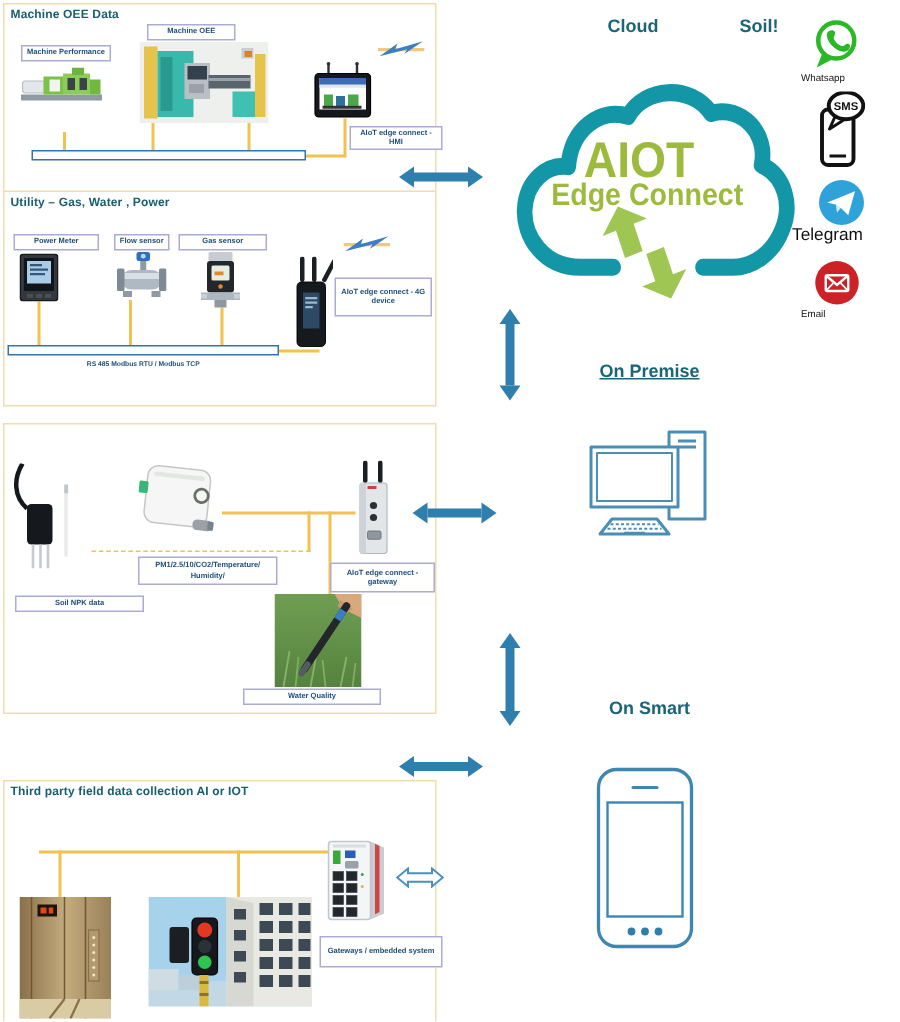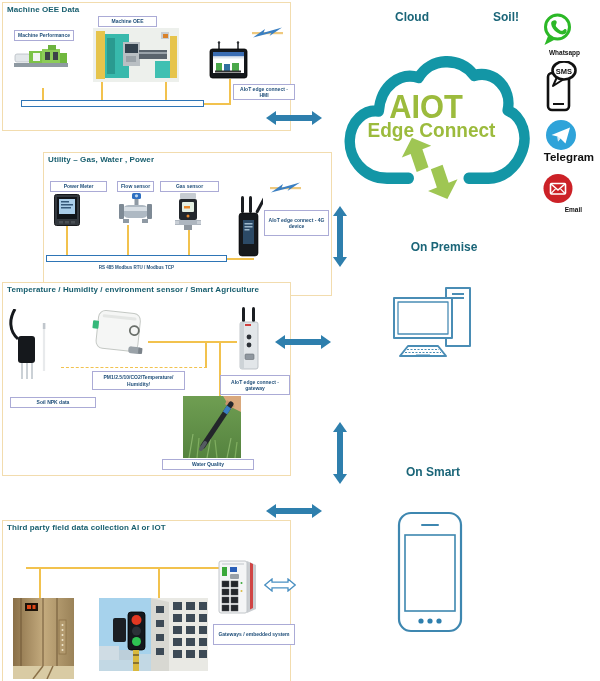--- a/index.html
+++ b/index.html
@@ -10,21 +10,21 @@
   .sec{position:absolute;border:1.5px solid #F2DCAE;background:#fff;}
   .sec-title{position:absolute;left:4px;top:2px;font-size:8px;font-weight:bold;color:#175E6E;white-space:nowrap;letter-spacing:.1px;}
   .lbl{position:absolute;display:flex;align-items:center;justify-content:center;text-align:center;
        background:#fff;border:1px solid #ABABD6;color:#1F4E79;font-weight:bold;font-size:5px;line-height:1.25;padding:1px 2px;}
   .yl-h{position:absolute;height:1.5px;background:#F2C24E;}
   .yl-v{position:absolute;width:1.5px;background:#F2C24E;}
   .yl-dash{position:absolute;height:0;border-top:1.5px dashed #F2C24E;}
   .busbar{position:absolute;border:1.2px solid #2E75B6;background:#fff;}
   .bustext{position:absolute;text-align:center;font-size:4.5px;font-weight:bold;color:#1F4E79;}
   .heading{position:absolute;font-size:12px;font-weight:bold;color:#1A6578;text-align:center;}
-  .chlabel{position:absolute;text-align:right;font-weight:bold;color:#111;}
+  .chlabel{position:absolute;text-align:left;font-weight:normal;color:#111;}
   .harrow{position:absolute;display:flex;align-items:center;}
   .harrow .hl{width:0;height:0;border:7px solid transparent;border-left:none;border-right:10px solid #2E7FAD;}
   .harrow .sh{flex:1;height:6px;background:#2E7FAD;}
   .harrow .hr{width:0;height:0;border:7px solid transparent;border-right:none;border-left:10px solid #2E7FAD;}
   .varrow{position:absolute;display:flex;flex-direction:column;align-items:center;}
   .varrow .ht{width:0;height:0;border:7px solid transparent;border-top:none;border-bottom:10px solid #2E7FAD;}
   .varrow .sh{width:6px;flex:1;background:#2E7FAD;}
   .varrow .hb{width:0;height:0;border:7px solid transparent;border-bottom:none;border-top:10px solid #2E7FAD;}
   .abs{position:absolute;}
 </style>
@@ -90,21 +90,21 @@
     </svg>
 
     <svg class="abs" style="left:249px;top:22px;" width="31" height="16">
       <rect x="0" y="7" width="31" height="2.2" fill="#EFC97E"></rect>
       <polygon points="1,12.5 13,4 11.5,7.8 30,2.5 17.5,11 19.5,7.8" fill="#3A7FC2"></polygon>
     </svg>
 
     <div class="busbar" style="left:18px;top:97px;width:183px;height:7px;"></div>
   </div>
 
-  <div class="sec" style="left:2px;top:152px;width:289px;height:144px;margin-left:41px;">
+  <div class="sec" style="left:2px;top:127px;width:289px;height:144px;">
     <div class="sec-title">Utility – Gas, Water , Power</div>
 
     <div class="yl-v" style="left:22px;top:73px;height:29px;"></div>
     <div class="yl-v" style="left:83px;top:72px;height:30px;"></div>
     <div class="yl-v" style="left:144px;top:77px;height:25px;"></div>
     <div class="yl-h" style="left:183px;top:105px;width:27px;"></div>
 
     <div class="lbl" style="left:6px;top:28px;width:57px;height:11px;">Power Meter</div>
     <div class="lbl" style="left:73px;top:28px;width:37px;height:11px;">Flow sensor</div>
     <div class="lbl" style="left:116px;top:28px;width:59px;height:11px;">Gas sensor</div>
@@ -162,21 +162,20 @@
     <svg class="abs" style="left:226px;top:27px;" width="31" height="16">
       <rect x="0" y="7" width="31" height="2.2" fill="#EFC97E"></rect>
       <polygon points="1,12.5 13,4 11.5,7.8 30,2.5 17.5,11 19.5,7.8" fill="#3A7FC2"></polygon>
     </svg>
 
     <div class="busbar" style="left:2px;top:102px;width:181px;height:7px;"></div>
     <div class="bustext" style="left:2px;top:112px;width:181px;">RS 485 Modbus RTU / Modbus TCP</div>
   </div>
 
   <div class="sec" style="left:2px;top:282px;width:289px;height:194px;">
-    <div class="sec-title">Temperature / Humidity  / environment sensor  / Smart Agriculture</div>
 
     <div class="yl-h" style="left:145px;top:58px;width:89px;"></div>
     <div class="yl-v" style="left:202px;top:58px;height:27px;"></div>
     <div class="yl-dash" style="left:58px;top:84px;width:146px;"></div>
     <div class="yl-v" style="left:216px;top:58px;height:55px;"></div>
 
     <div class="lbl" style="left:7px;top:114px;width:86px;height:11px;">Soil NPK data</div>
     <div class="lbl" style="left:89px;top:88px;width:93px;height:19px;">PM1/2.5/10/CO2/Temperature/ Humidity/</div>
     <div class="lbl" style="left:217px;top:92px;width:70px;height:20px;">AIoT edge connect - gateway</div>
     <div class="lbl" style="left:159px;top:176px;width:92px;height:11px;">Water Quality</div>
@@ -331,21 +330,21 @@
       </g>
       <circle cx="24.5" cy="26" r="1" fill="#3aa83a"></circle>
       <circle cx="24.5" cy="34" r="1" fill="#d9b93e"></circle>
     </svg>
 
     <svg class="abs" style="left:261px;top:57px;" width="32" height="14">
       <polygon points="0.8,7 8,1 8,4.2 24,4.2 24,1 31.2,7 24,13 24,9.8 8,9.8 8,13" fill="#fff" stroke="#4a90c2" stroke-width="1.3"></polygon>
     </svg>
   </div>
 
-  <div class="heading" style="left:382px;top:10px;width:60px;">Cloud</div>
+  <div class="heading" style="left:392px;top:10px;width:60px;">Cloud</div>
   <div class="heading" style="left:480px;top:10px;width:52px;">Soil!</div>
 
   <svg class="abs" style="left:338px;top:46px;overflow:visible;" width="196" height="148" viewBox="0 0 216 150" preserveAspectRatio="none">
     <path d="M78,134 L54,134 C26,134 12,112 13,95 C14,76 29,64 45,66 C47,40 69,26 89,32 C101,12 135,10 150,30 C173,24 192,44 187,65 C204,72 210,92 202,109 C196,123 182,134 166,134 L144,134" fill="#ffffff" stroke="#1396A6" stroke-width="11.5" stroke-linecap="round" stroke-linejoin="round"></path>
     <polygon points="15,0 30,13 21,13 21,30 9,30 9,13 0,13" transform="translate(70,92) rotate(-20 17 17) scale(1.15)" fill="#9FC653"></polygon>
     <polygon points="15,0 30,13 21,13 21,30 9,30 9,13 0,13" transform="translate(98,122) rotate(160 17 17) scale(1.15)" fill="#9FC653"></polygon>
     <text x="97" y="73" text-anchor="middle" font-size="34" font-weight="bold" fill="#9CBB3D">AIOT</text>
     <text x="103" y="92" text-anchor="middle" font-size="21" font-weight="bold" fill="#9CBB3D">Edge Connect</text>
   </svg>
 
@@ -373,21 +372,21 @@
 
   <svg class="abs" style="left:543px;top:173px;" width="30" height="31">
     <circle cx="15" cy="15.5" r="14.5" fill="#CC2127"></circle>
     <rect x="7.5" y="10.5" width="15" height="10.5" rx="1" fill="none" stroke="#fff" stroke-width="1.6"></rect>
     <polyline points="8,11 15,17 22,11" fill="none" stroke="#fff" stroke-width="1.6"></polyline>
     <line x1="8" y1="20.5" x2="12.5" y2="15.8" stroke="#fff" stroke-width="1.2"></line>
     <line x1="22" y1="20.5" x2="17.5" y2="15.8" stroke="#fff" stroke-width="1.2"></line>
   </svg>
   <div class="chlabel" style="left:534px;top:206px;width:48px;font-size:6.5px;">Email</div>
 
-  <div class="heading" style="left:404px;top:240px;width:80px;">On Premise</div>
+  <div class="heading" style="left:393px;top:240px;width:80px;text-decoration:underline;">On Premise</div>
 
   <svg class="abs" style="left:392px;top:286px;" width="82" height="74">
     <g fill="#fff" stroke="#4A8DB5" stroke-width="2" stroke-linejoin="round">
       <rect x="54" y="2" width="24" height="58"></rect>
       <line x1="60" y1="8" x2="72" y2="8"></line>
       <line x1="60" y1="12" x2="72" y2="12"></line>
       <rect x="2" y="12" width="58" height="40"></rect>
       <rect x="6" y="16" width="50" height="32" stroke-width="1.3"></rect>
       <polygon points="16,60 46,60 54,70 8,70"></polygon>
     </g>

